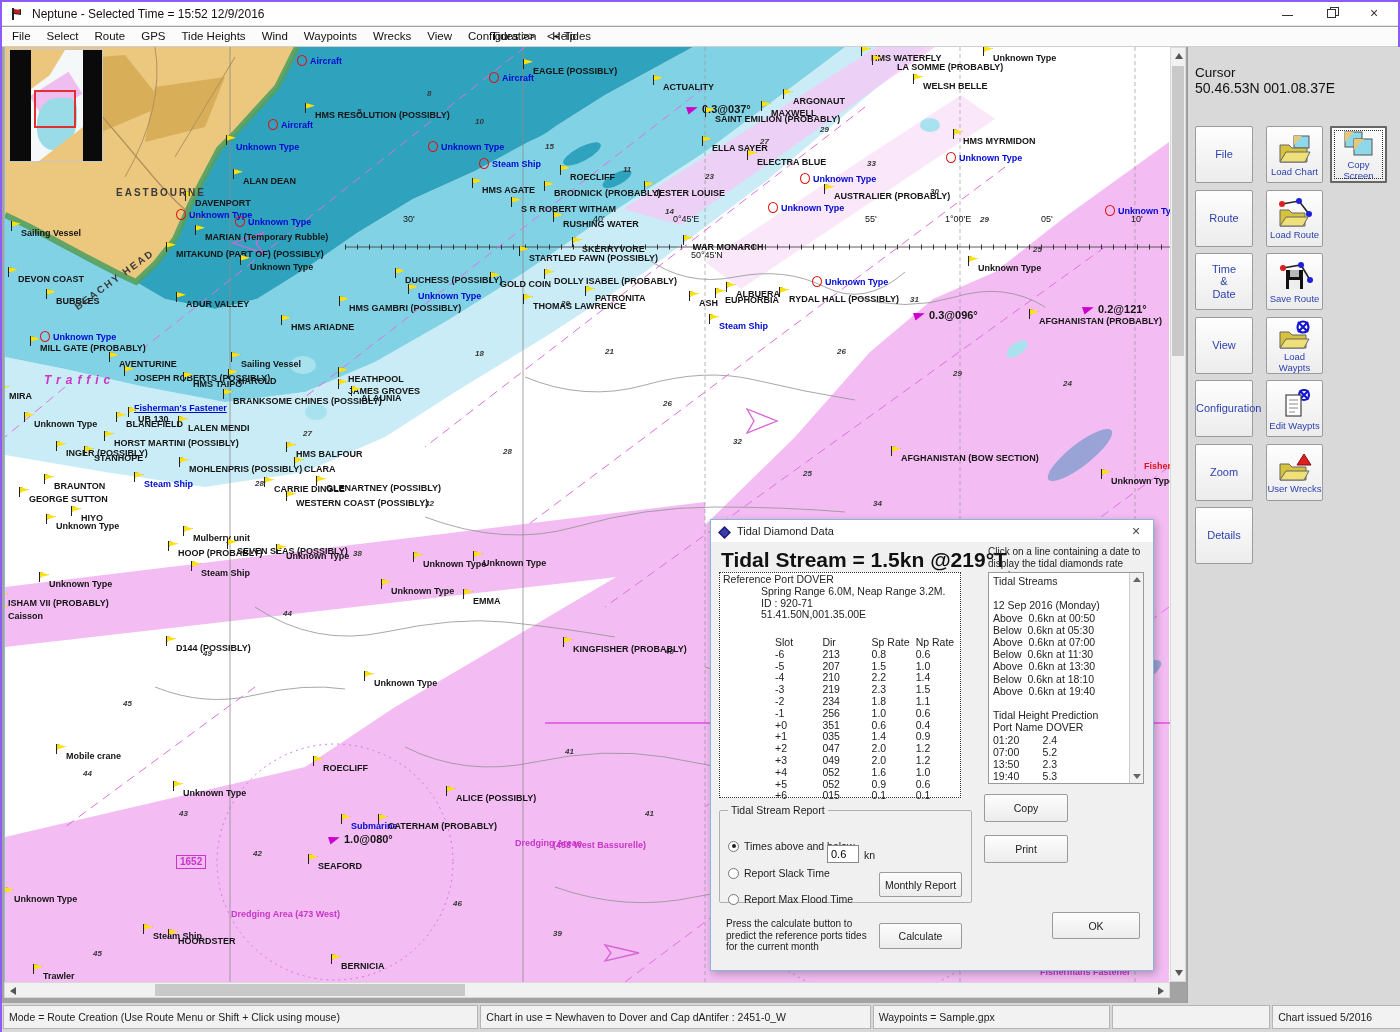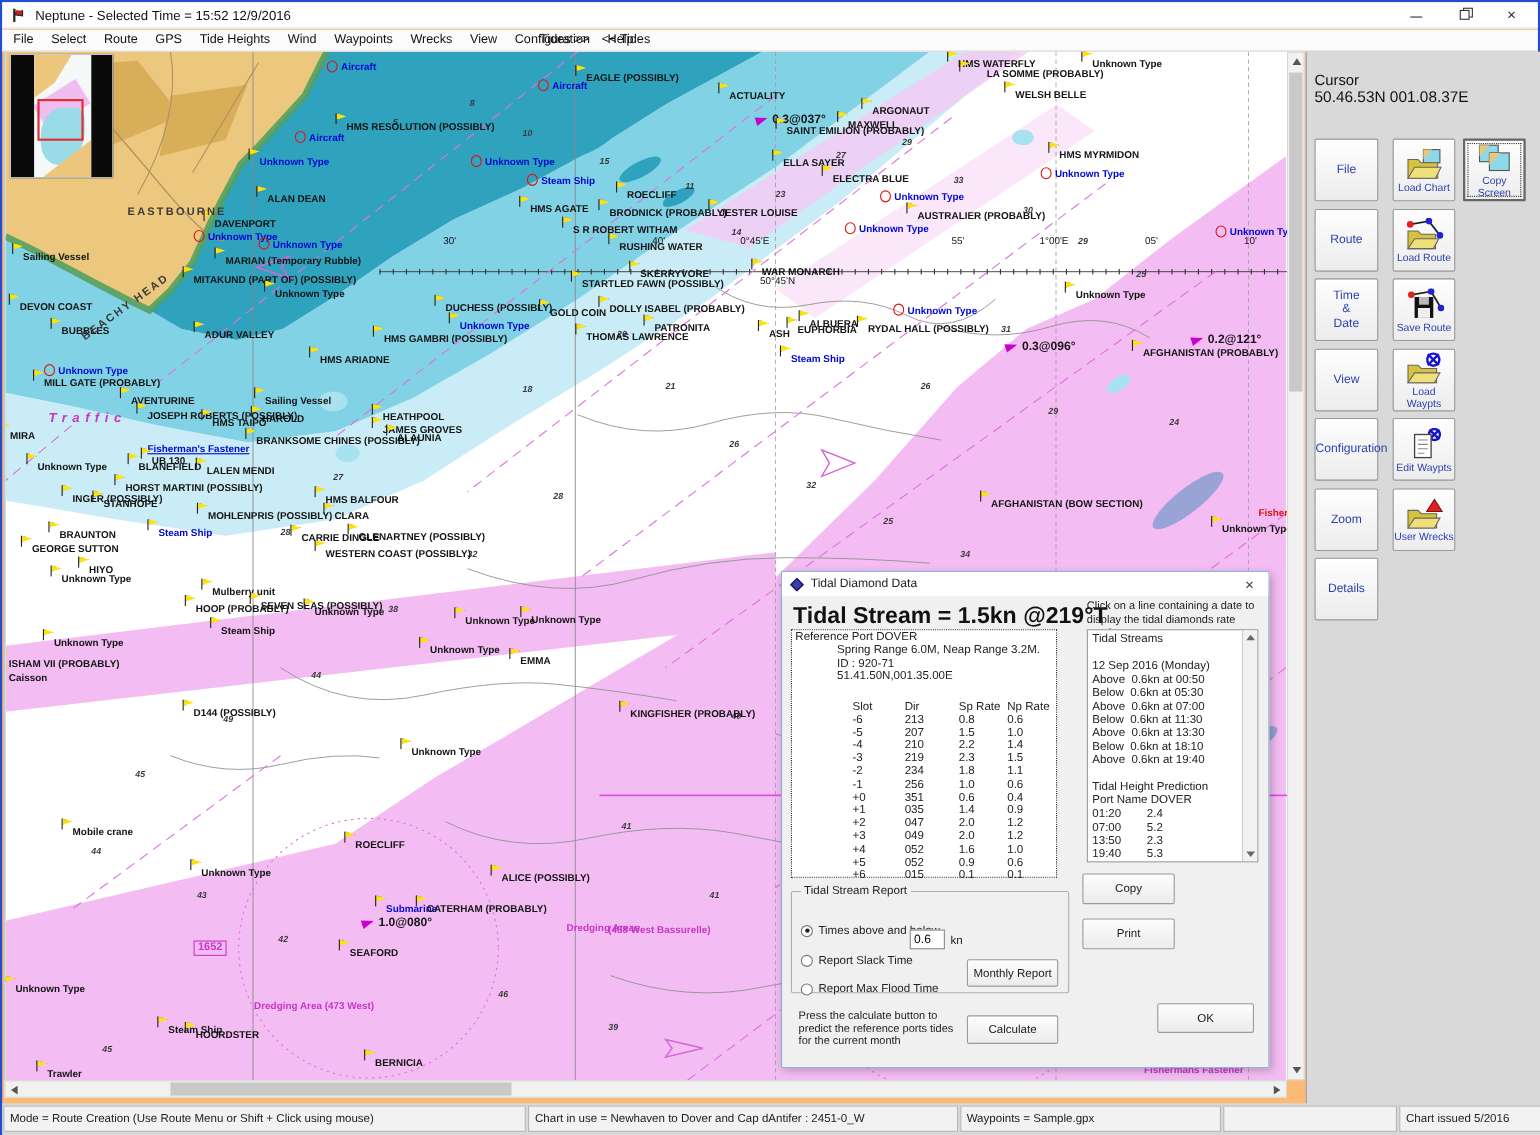--- a/index.html
+++ b/index.html
@@ -1,17 +1,17 @@
 <!DOCTYPE html>
 <html><head>
 <meta charset="utf-8">
 <style>
   * { margin:0; padding:0; box-sizing:border-box; }
   html,body { width:1400px; height:1032px; font-family:"Liberation Sans",sans-serif; background:#fff; overflow:hidden; }
-  #win { position:absolute; left:0; top:0; width:1400px; height:1032px; border:2px solid #1d4ed8; background:#fdba74; }
+  #win { position:absolute; left:0; top:0; width:1400px; height:1032px; border:2px solid #8b5cf6; background:#a3a3a3; }
 
   
   #titlebar { position:absolute; left:0; top:0; width:100%; height:24px; background:#fff; border-bottom:1px solid #e4e4e4; }
   #app-icon { position:absolute; left:7px; top:4px; width:16px; height:16px; }
   #app-icon svg { display:block; }
   #title-text { position:absolute; left:30px; top:5px; font-size:12px; color:#111; }
   .winctl { position:absolute; top:0; width:40px; height:24px; text-align:center; color:#333; }
   #ctl-min { right:90px; } #ctl-max { right:46px; } #ctl-close { right:4px; font-size:14px; line-height:23px; }
   #ctl-min i { position:absolute; left:14px; top:13px; width:11px; border-top:1.5px solid #333; }
   #ctl-max i { position:absolute; left:15px; top:7px; width:9px; height:9px; border:1.3px solid #333; background:#fff; }

